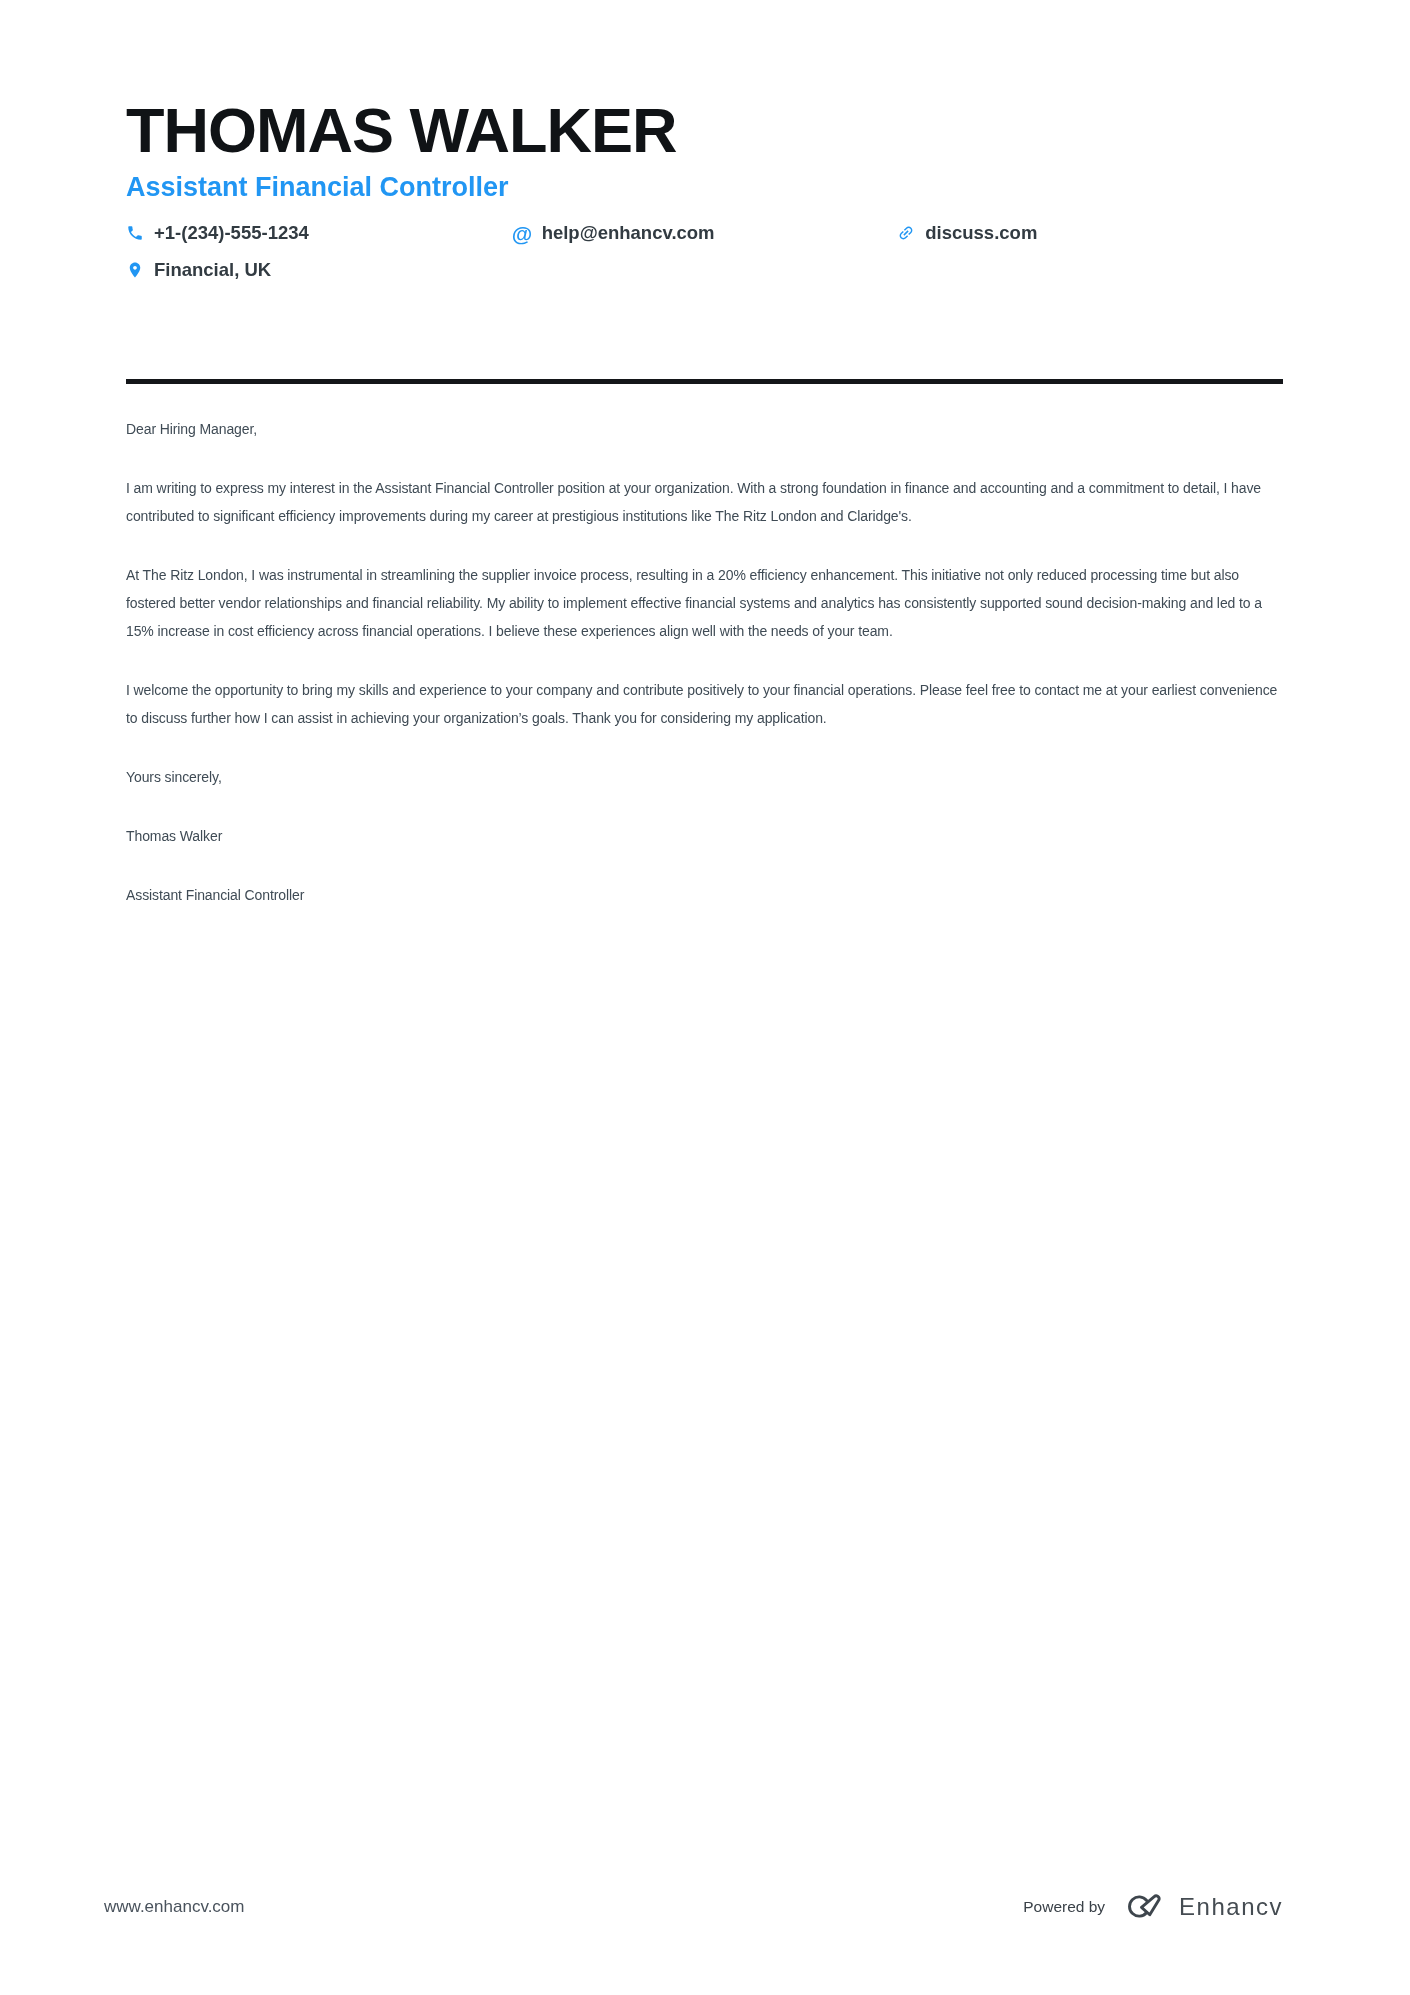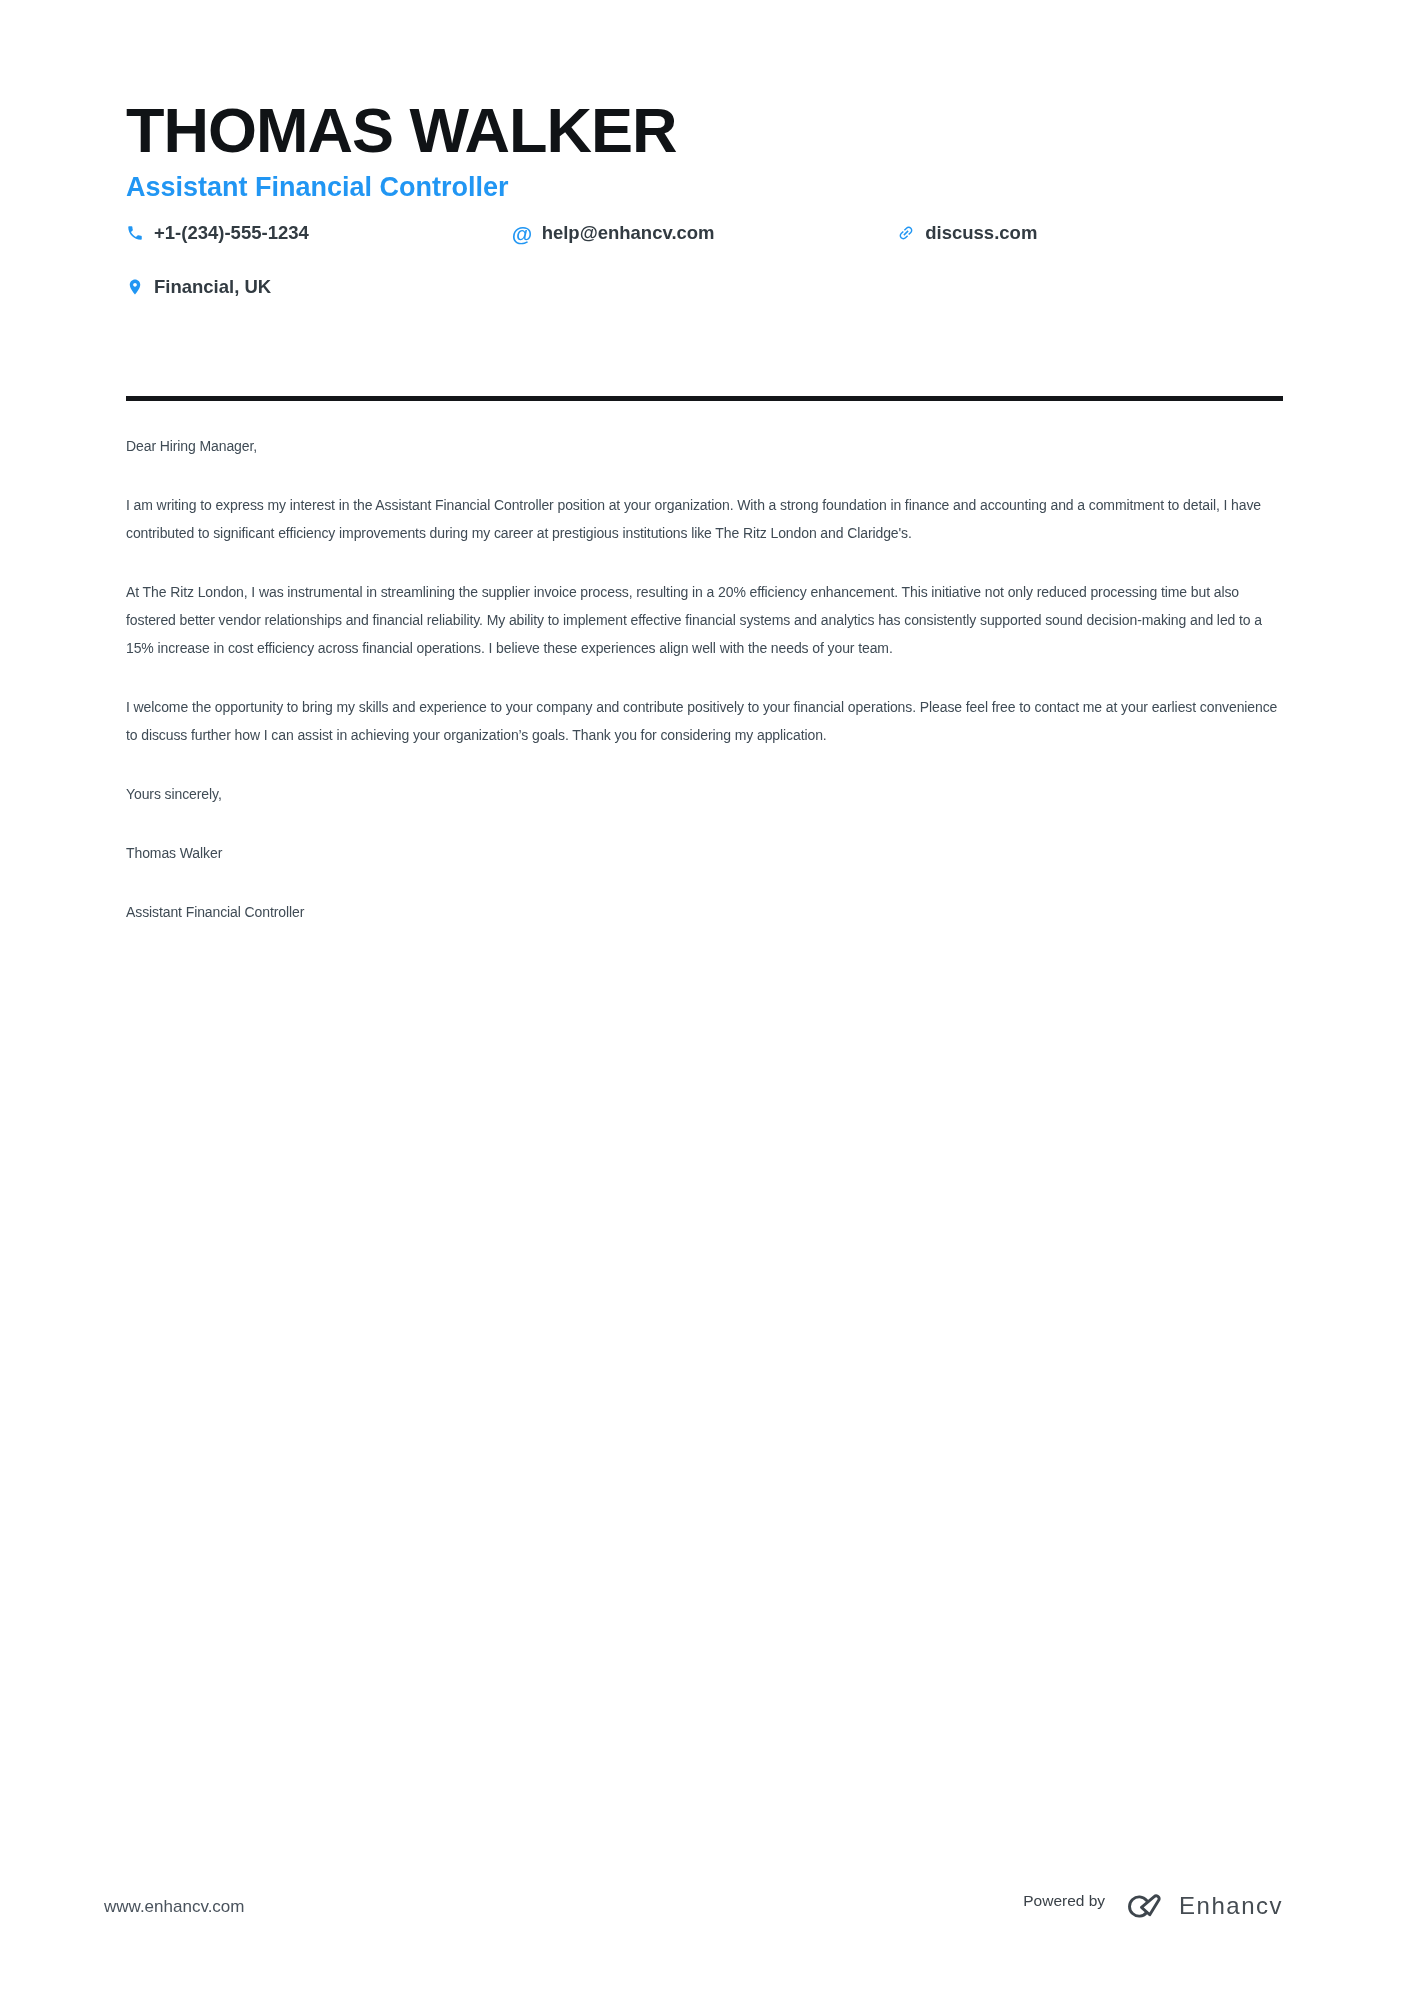--- a/index.html
+++ b/index.html
@@ -29,21 +29,21 @@
     font-size:63px;line-height:68px;font-weight:700;
     letter-spacing:-1px;color:var(--name);
   }
   .job-title{
     margin-top:8px;
     font-size:27px;line-height:30px;font-weight:700;
     color:var(--accent);
   }
   .contact-grid{
     margin-top:18px;
-    display:flex;flex-wrap:wrap;row-gap:28px;
+    display:flex;flex-wrap:wrap;row-gap:11px;
     font-size:18.5px;font-weight:700;color:var(--contact_text);
   }
   .contact-item{
     width:33.33%;display:flex;align-items:center;gap:10px;
     line-height:26px;white-space:nowrap;
   }
   .contact-item .ic{width:18px;height:18px;flex:none;fill:var(--accent);}
   .at-glyph{
     color:var(--accent);font-weight:600;font-size:21px;line-height:21px;
     width:20px;text-align:center;flex:none;
@@ -61,21 +61,21 @@
     font-size:14px;line-height:28px;
     letter-spacing:-0.1px;
     color:var(--body_text);
   }
   
   .page-footer{
     position:absolute;left:104px;right:127px;bottom:74px;
     display:flex;justify-content:space-between;align-items:center;
   }
   .website{font-size:17px;color:var(--footer_text);}
-  .powered{display:flex;align-items:flex-start;gap:14px;}
+  .powered{display:flex;align-items:center;gap:14px;}
   .powered-label{font-size:15.5px;color:#3a4148;}
   .logo-svg{width:46px;height:29px;display:block;}
   .brand-name{
     font-size:24px;color:var(--brand_text);letter-spacing:1.5px;
     font-weight:400;
   }
 </style>
 </head>
 <body>
 

